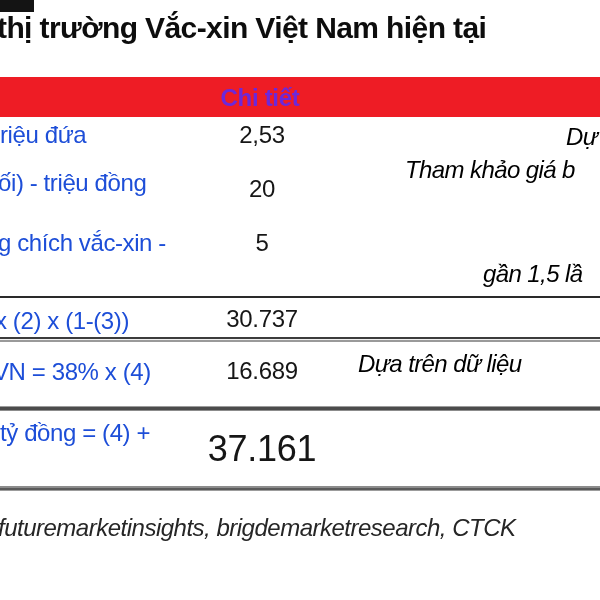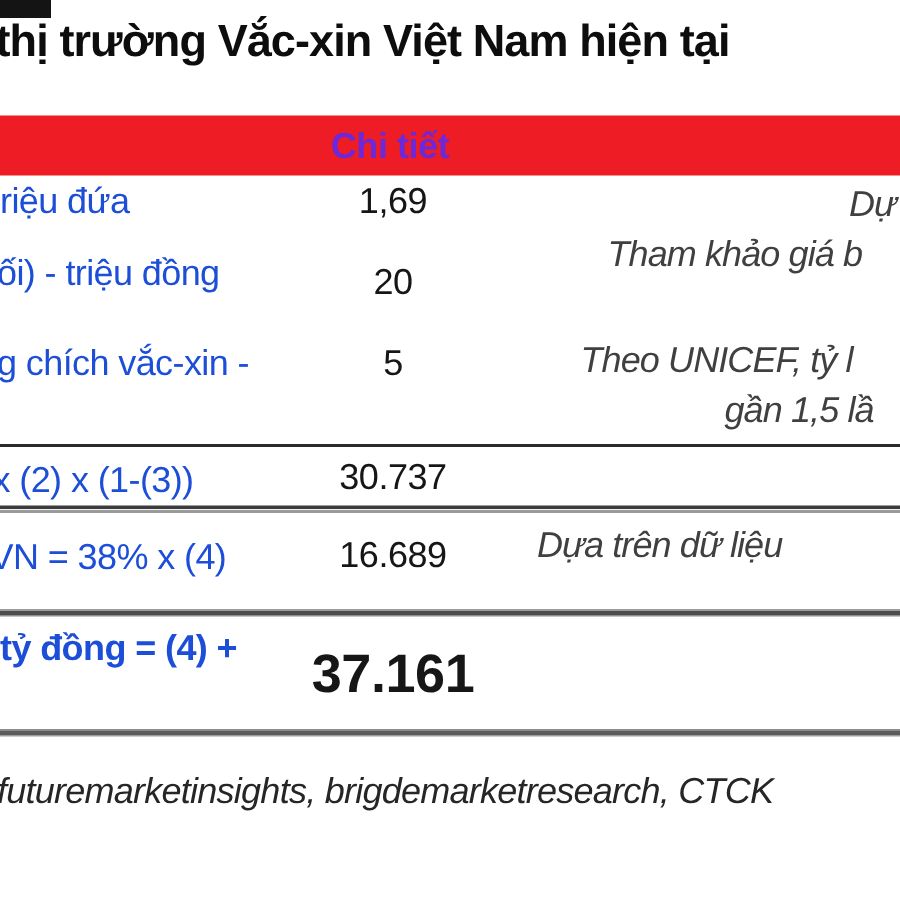--- a/index.html
+++ b/index.html
@@ -13,22 +13,22 @@
     position:absolute; left:-3px; top:11px; font-size:30px; font-weight:bold;
     letter-spacing:-0.6px; white-space:nowrap; color:#0d0d0d;
   }
   .redbar { position:absolute; left:0; top:77px; width:600px; height:40px; }
   .redbar-label {
     position:absolute; left:0; top:84px; width:520px; text-align:center;
     color:#6d28d9; font-weight:bold; font-size:24px; letter-spacing:-0.3px;
   }
   .lbl { position:absolute; font-size:24px; white-space:nowrap; color:#1d4ed8; letter-spacing:-0.4px; }
   .val { position:absolute; left:162px; width:200px; text-align:center; font-size:24px; color:#161616; letter-spacing:-0.3px; }
-  .note { position:absolute; font-style:italic; font-size:24px; white-space:nowrap; color:#404040; letter-spacing:-0.6px; }
-  .bold { font-weight:bold; }
+  .note { position:absolute; font-style:italic; font-size:24px; white-space:nowrap; color:#000000; letter-spacing:-0.6px; }
+  .bold { font-weight:normal; }
   .hline  { position:absolute; left:0; width:600px; }
   .line-thin   { top:296px; height:2px; background:#2a2a2a; }
   .line-double { top:337px; height:5px; background:linear-gradient(180deg,#3c3c3c 0 45%,#f0f0f0 45% 60%,#9a9a9a 60% 100%); }
   .line-thick1 { top:406px; height:5px; background:linear-gradient(180deg,#9c9c9c 0 30%,#4c4c4c 30% 75%,#8c8c8c 75% 100%); }
   .line-thick2 { top:486px; height:5px; background:linear-gradient(180deg,#8c8c8c 0 30%,#5a5a5a 30% 75%,#9c9c9c 75% 100%); }
   .source {
     position:absolute; left:-2px; top:514px; font-style:italic; font-size:24px;
     white-space:nowrap; color:#262626; letter-spacing:-0.5px;
   }
 </style>
@@ -38,30 +38,29 @@
 <div id="screen">
 
   <div class="corner-block"></div>
 
   <div class="title">thị trường Vắc-xin Việt Nam hiện tại</div>
 
   <div class="redbar" style="background: rgb(238, 28, 37);"></div>
   <div class="redbar-label">Chi tiết</div>
 
   <div class="lbl" style="left:0; top:121px;">riệu đứa</div>
-  <div class="val" style="top:121px;">1,69</div>
+  <div class="val" style="top:121px;">2,53</div>
   <div class="note" style="left:566px; top:123px;">Dự</div>
 
   <div class="lbl" style="left:-2px; top:169px;">ối) - triệu đồng</div>
   <div class="val" style="top:175px;">20</div>
   <div class="note" style="left:405px; top:156px;">Tham khảo giá b</div>
 
   <div class="lbl" style="left:-2px; top:229px;">g chích vắc-xin -</div>
   <div class="val" style="top:229px;">5</div>
-  <div class="note" style="left:387px; top:227px;">Theo UNICEF, tỷ l</div>
   <div class="note" style="left:483px; top:260px;">gần 1,5 lầ</div>
 
   <div class="hline line-thin"></div>
 
   <div class="lbl" style="left:-5px; top:307px;">x (2) x (1-(3))</div>
   <div class="val" style="top:305px;">30.737</div>
 
   <div class="hline line-double"></div>
 
   <div class="lbl" style="left:-7px; top:358px;">VN = 38% x (4)</div>

